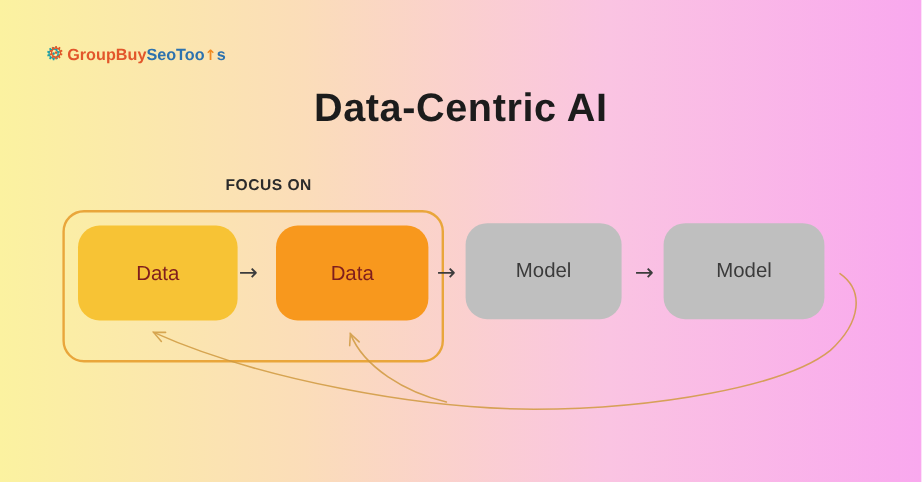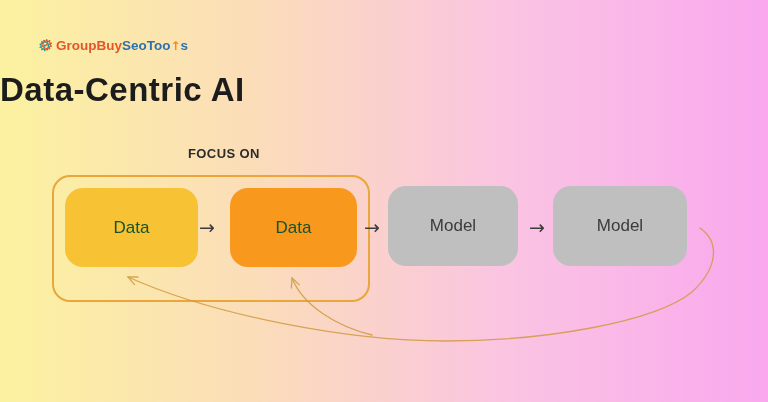--- a/index.html
+++ b/index.html
@@ -11,31 +11,31 @@
   
   .logo{position:absolute;left:40px;top:37px;display:flex;align-items:center;gap:1px;}
   .logo-gear{position:relative;width:15px;height:16px;font-size:15px;line-height:16px;}
   .gear-teal{position:absolute;left:-2px;top:1px;color:#1B9FA8;}
   .gear-main{position:absolute;left:0;top:0;color:#E0592A;}
   .logo-text{font-size:13.5px;font-weight:bold;letter-spacing:0;white-space:nowrap;}
   .lg-o{color:#E2562B;}
   .lg-b{color:#2D72AE;margin-top:19px;}
   .lg-arrow{color:#F08A21;font-family:"DejaVu Sans",sans-serif;font-size:12px;}
   
-  .title{position:absolute;left:0;top:73px;width:100%;margin:0;
+  .title{position:absolute;left:0;top:73px;width:100%;margin:0;text-align:center;
     font-size:33px;line-height:33px;font-weight:700;color:#1C1C1C;letter-spacing:0.5px;}
   
   .focus-label{position:absolute;left:168px;top:146px;font-size:13px;font-weight:700;
     color:#2B2B2B;letter-spacing:0.4px;padding-left:20px;}
   .focus-frame{position:absolute;left:52px;top:175px;width:318px;height:127px;
     border:2.5px solid #E9A63B;border-radius:18px;box-sizing:border-box;}
   
   .step{position:absolute;border-radius:18px;display:flex;flex-direction:column;
     align-items:center;justify-content:center;text-align:center;
-    font-size:17px;line-height:1.5;color:#14532d;}
+    font-size:17px;line-height:1.5;color:#7f1d1d;}
   .step-collection{left:65px;top:188px;width:133px;height:79px;background:#F7C335;}
   .step-labeling{left:230px;top:188px;width:127px;height:79px;background:#F8981D;}
   .step-training{left:388px;top:186px;width:130px;height:80px;background:#BFBFBF;color:#3B3B3B;}
   .step-deployment{left:553px;top:186px;width:134px;height:80px;background:#BFBFBF;color:#3B3B3B;}
   
   .flow-arrow{position:absolute;transform:translate(-50%,-50%);
     font-family:"DejaVu Sans",sans-serif;font-size:19px;color:#3C3C3C;z-index:3;}
   .arrow-1{left:207px;top:227px;}
   .arrow-2{left:372px;top:227px;}
   .arrow-3{left:537px;top:227px;}

